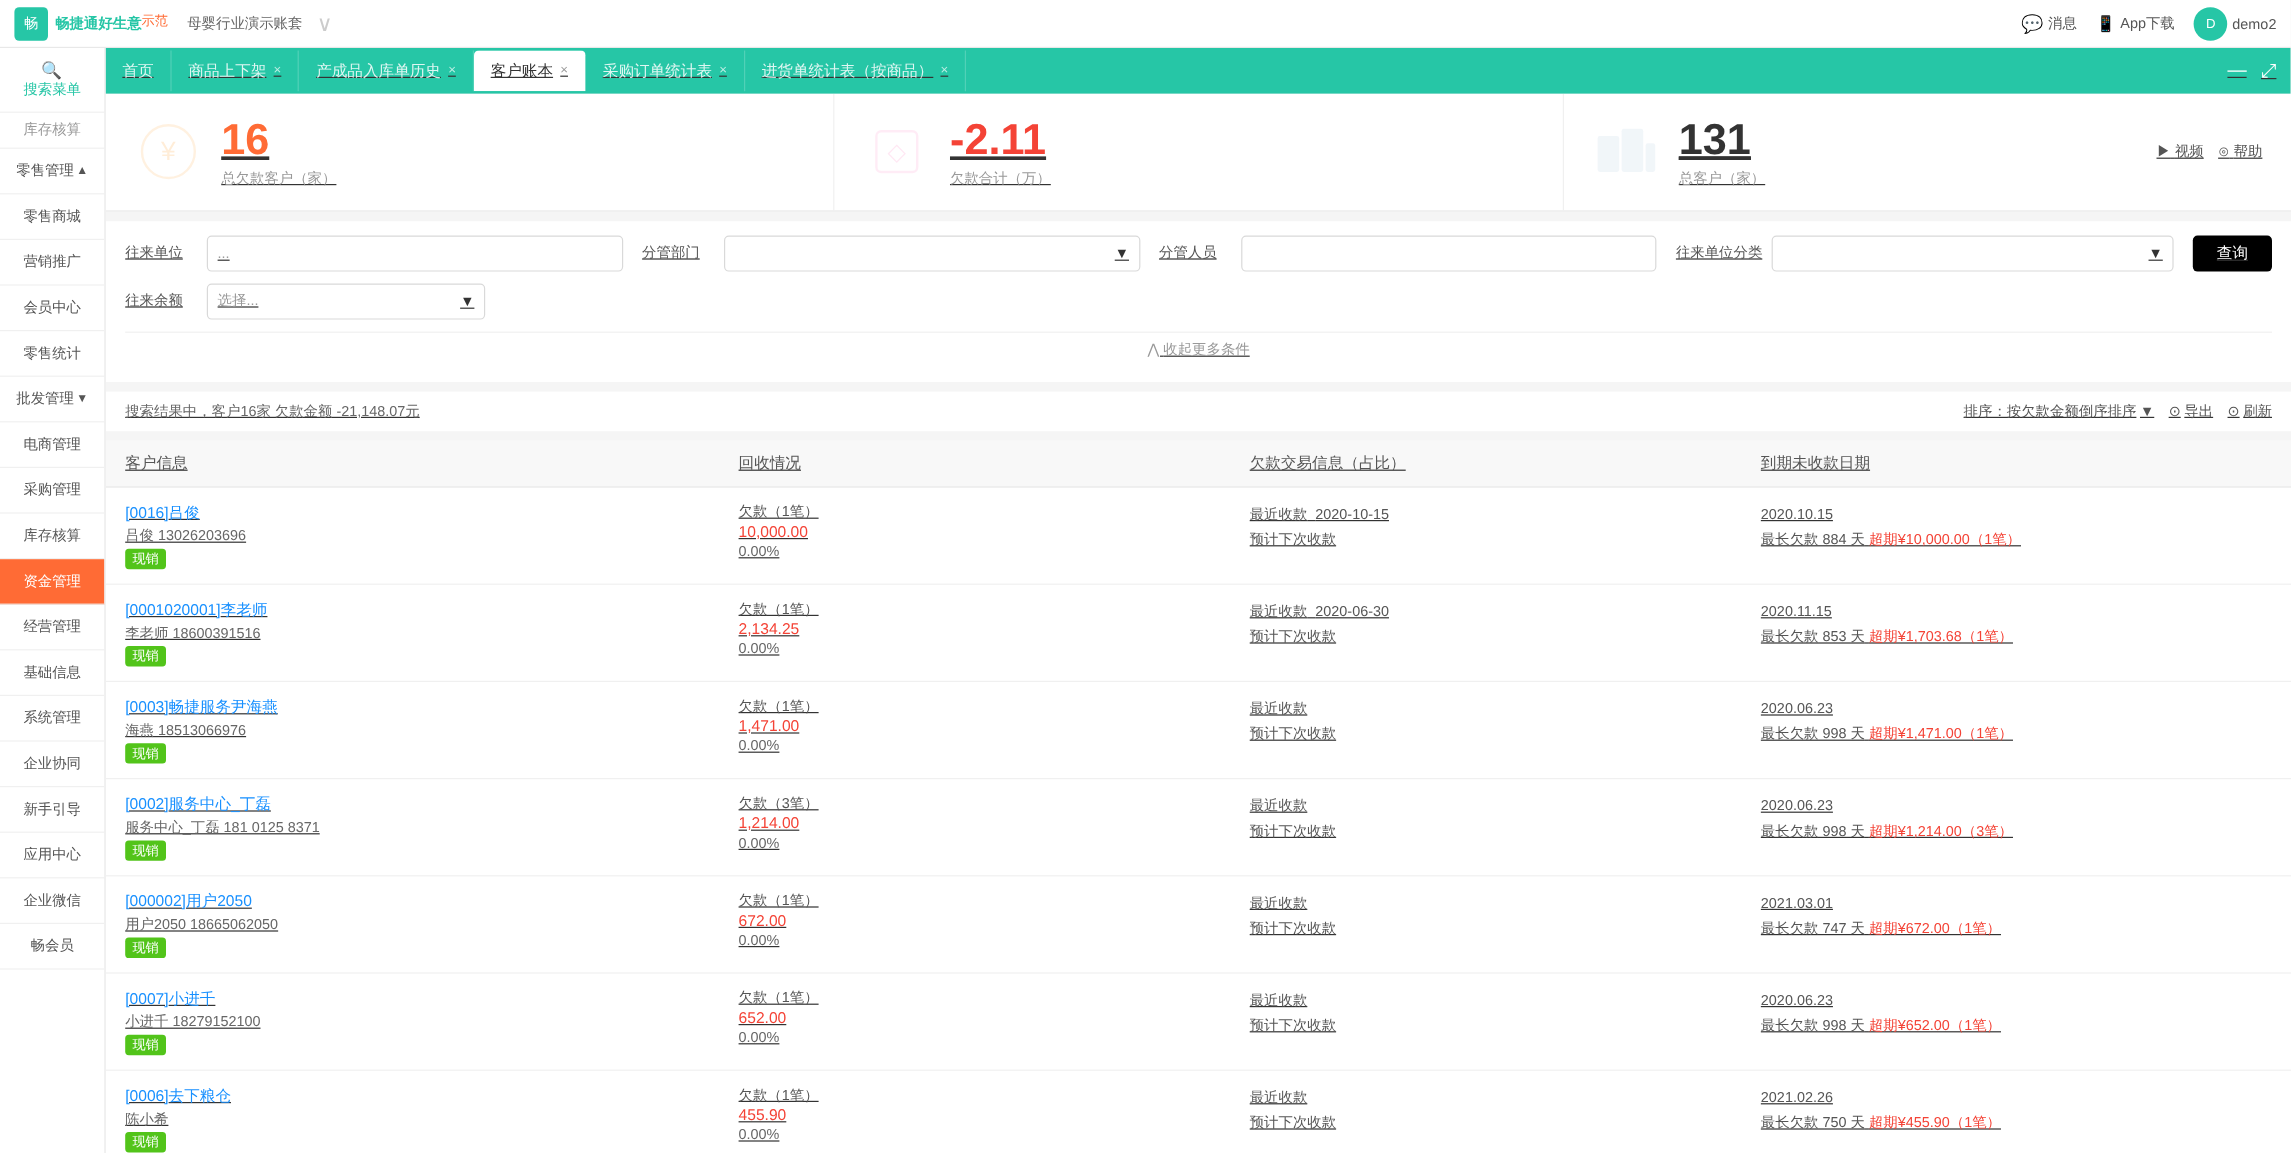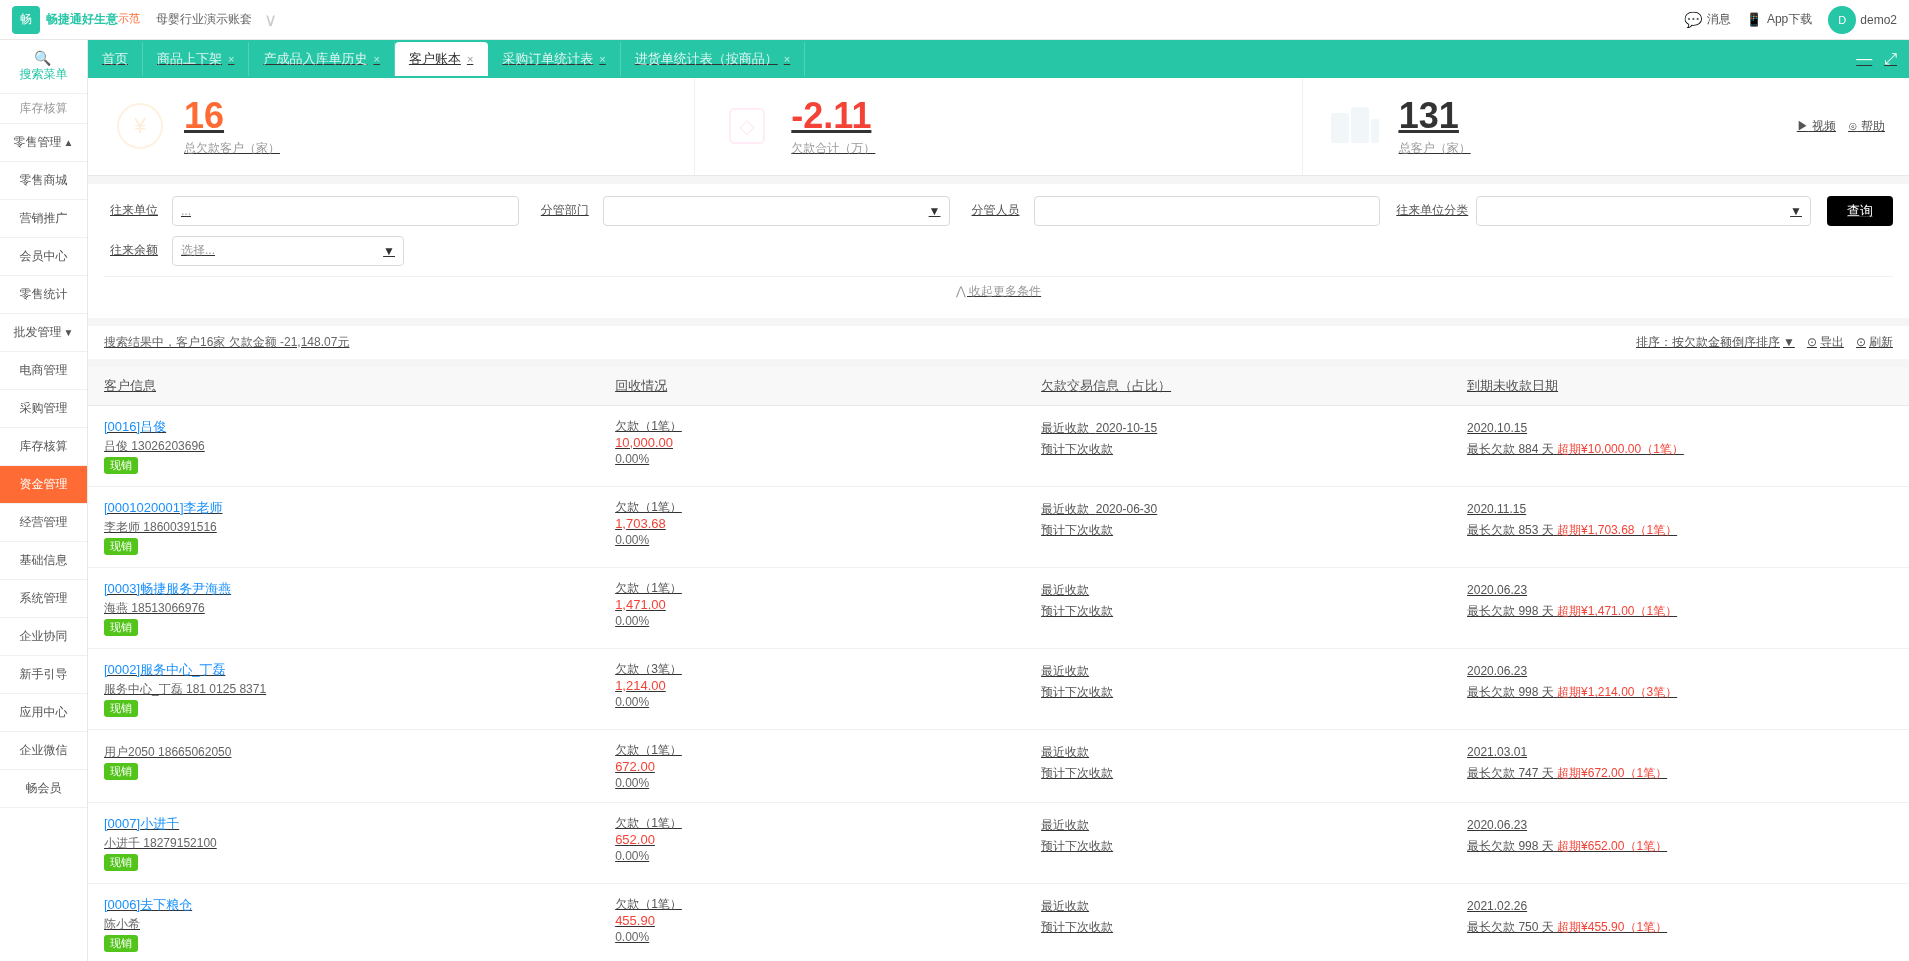--- a/index.html
+++ b/index.html
@@ -50,21 +50,21 @@
     .stat-number.red { color: #f44336; }
     .stat-number.orange { color: #ff6b35; }
     .stat-number.dark { color: #333; text-decoration: underline; }
     .stat-label { font-size: 12px; color: #999; margin-top: 4px; }
     .stat-card-right { display: flex; align-items: center; gap: 12px; margin-left: auto; font-size: 12px; color: #666; }
 
     
     .filter-area { background: #fff; padding: 12px 16px; margin-bottom: 8px; }
     .filter-row { display: flex; align-items: center; gap: 16px; margin-bottom: 10px; }
     .filter-item { display: flex; align-items: center; gap: 8px; flex: 1; }
-    .filter-label { font-size: 12px; color: #555; white-space: nowrap; min-width: 60px; text-align: center; }
+    .filter-label { font-size: 12px; color: #555; white-space: nowrap; min-width: 60px; }
     .filter-input { flex: 1; height: 30px; border: 1px solid #d9d9d9; border-radius: 4px; padding: 0 8px; font-size: 12px; display: flex; align-items: center; justify-content: space-between; cursor: pointer; background: #fff; }
     .filter-input-text { color: #999; }
     .filter-select { flex: 1; height: 30px; border: 1px solid #d9d9d9; border-radius: 4px; padding: 0 8px; font-size: 12px; display: flex; align-items: center; justify-content: space-between; cursor: pointer; background: #fff; }
     .search-btn { background: #000000; color: white; border: none; padding: 6px 20px; border-radius: 4px; cursor: pointer; font-size: 13px; white-space: nowrap; }
     .collapse-bar { text-align: center; padding: 6px; color: #999; font-size: 12px; cursor: pointer; border-top: 1px solid #f0f0f0; }
 
     
     .results-bar { display: flex; align-items: center; justify-content: space-between; padding: 8px 16px; background: #fff; margin-bottom: 8px; font-size: 12px; color: #666; }
     .results-actions { display: flex; align-items: center; gap: 12px; }
     .result-action-btn { display: flex; align-items: center; gap: 3px; cursor: pointer; color: #555; }
@@ -364,21 +364,21 @@
         </div>
 
         <div class="table-row">
           <div>
             <div><span class="customer-name"><span>[0001020001]</span><span>李老师</span></span></div>
             <div class="customer-phone">李老师 18600391516</div>
             <span class="customer-tag">现销</span>
           </div>
           <div>
             <div class="debt-count">欠款（1笔）</div>
-            <div class="debt-amount">1,703.68</div>
+            <div class="debt-amount">2,134.25</div>
             <div class="debt-percent">0.00%</div>
           </div>
           <div class="collection-info">
             <div><span>最近收款</span>&nbsp;&nbsp;<span>2020-06-30</span></div>
             <div>预计下次收款</div>
           </div>
           <div class="overdue-info">
             <div>2020.11.15</div>
             <div><span>最长欠款 853 天</span> <span class="overdue-link">超期¥1,703.68（1笔）</span></div>
           </div>
@@ -421,20 +421,21 @@
             <div>预计下次收款</div>
           </div>
           <div class="overdue-info">
             <div>2020.06.23</div>
             <div><span>最长欠款 998 天</span> <span class="overdue-link">超期¥1,214.00（3笔）</span></div>
           </div>
         </div>
 
         <div class="table-row">
           <div>
+            <div><span class="customer-name"><span>[000002]</span><span>用户2050</span></span></div>
             <div class="customer-phone">用户2050 18665062050</div>
             <span class="customer-tag">现销</span>
           </div>
           <div>
             <div class="debt-count">欠款（1笔）</div>
             <div class="debt-amount">672.00</div>
             <div class="debt-percent">0.00%</div>
           </div>
           <div class="collection-info">
             <div><span>最近收款</span></div>

